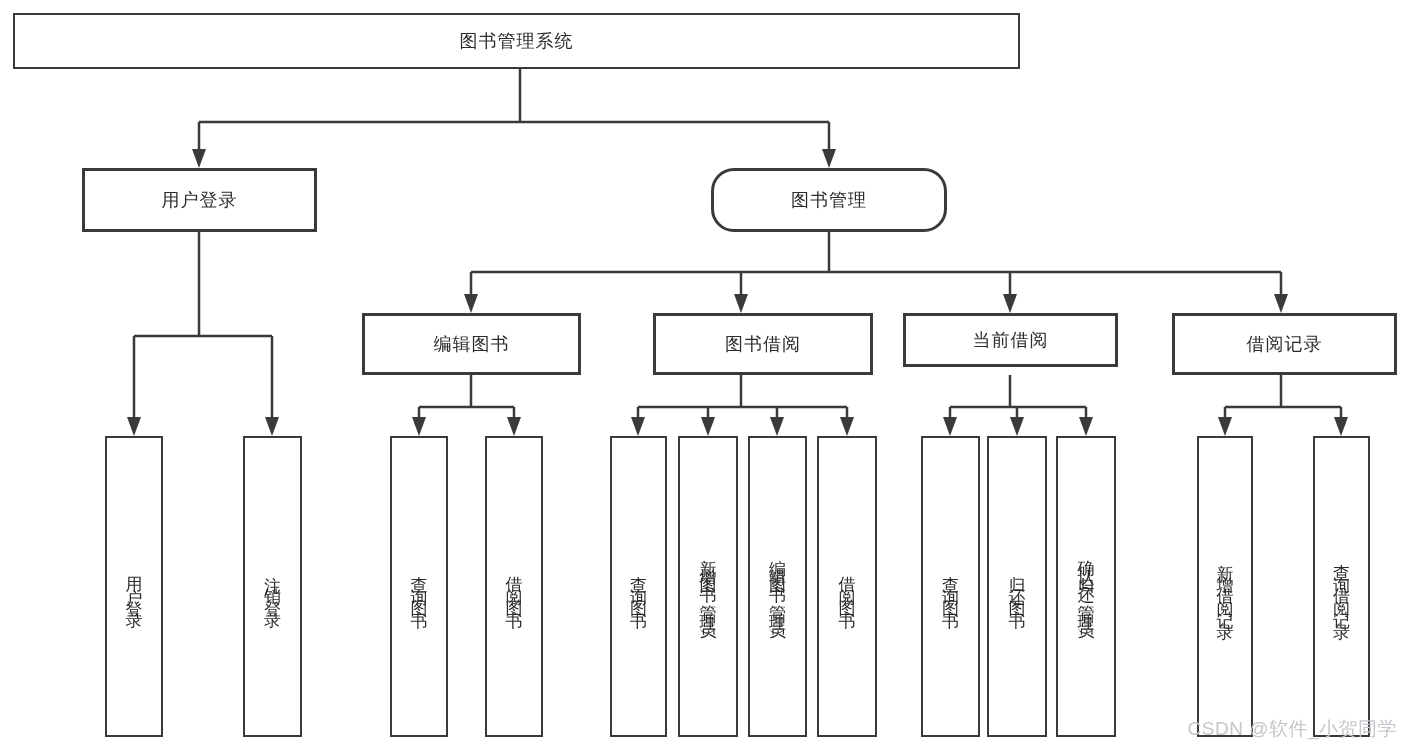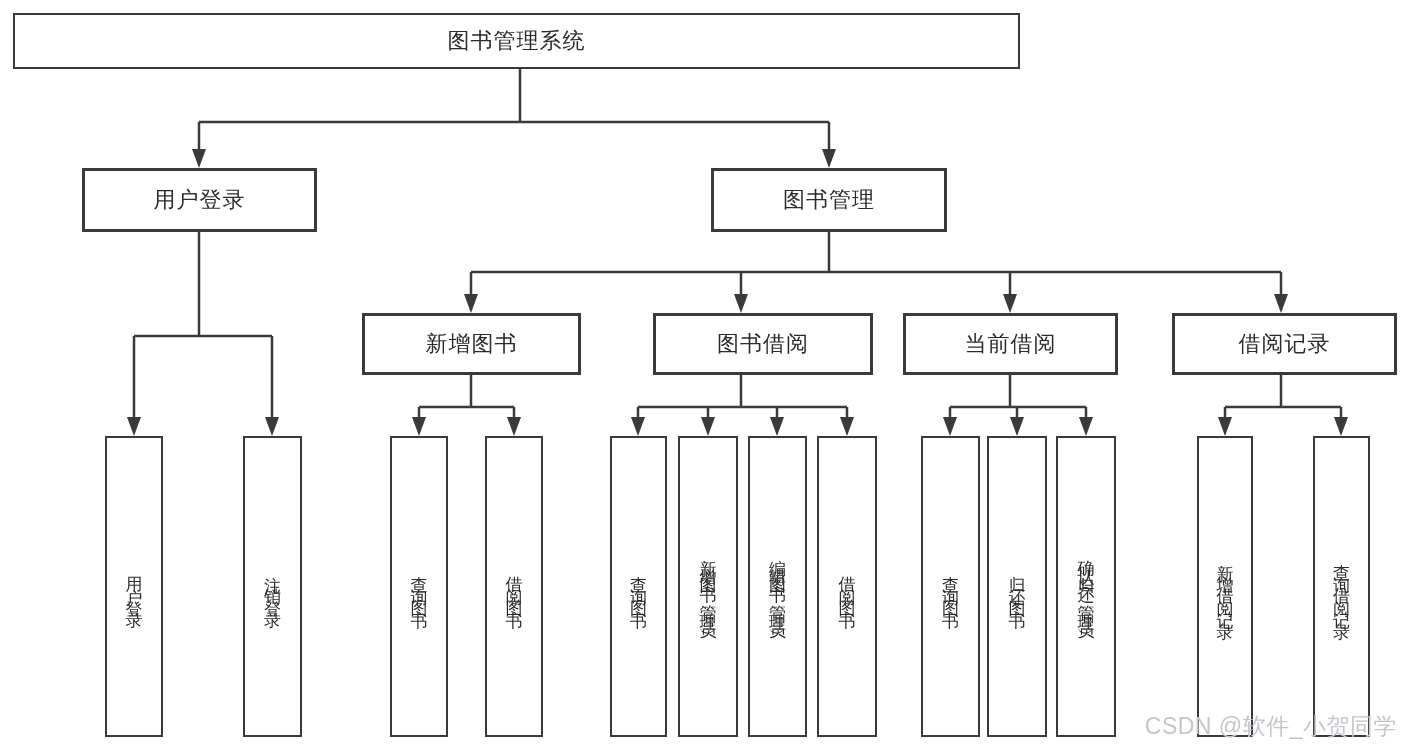--- a/index.html
+++ b/index.html
@@ -19,30 +19,30 @@
   }
   .box {
     position: absolute;
     box-sizing: border-box;
     background: #ffffff;
     border: 3px solid #3a3a3a;
     color: #2b2b2b;
     display: flex;
     align-items: center;
     justify-content: center;
-    font-size: 22px;
+    font-size: 18px;
     letter-spacing: 1px;
     z-index: 2;
   }
   .n-root { left: 13px; top: 13px; width: 1007px; height: 56px; border-width: 2.5px; }
   .n-l2a  { left: 82px;  top: 168px; width: 235px; height: 64px; }
-  .n-l2b  { left: 711px; top: 168px; width: 236px; height: 64px; }
+  .n-l2b  { left: 711px; top: 168px; width: 236px; height: 64px; border-radius: 23px; }
   .n-l3a  { left: 362px;  top: 313px; width: 219px; height: 62px; }
   .n-l3b  { left: 633px;  top: 313px; width: 220px; height: 62px; margin-left: 20px; }
-  .n-l3c  { left: 903px;  top: 313px; width: 215px; height: 62px; }
+  .n-l3c  { left: 903px;  top: 313px; width: 215px; height: 54px; }
   .n-l3d  { left: 1172px; top: 313px; width: 225px; height: 62px; text-align: center; }
   .vbox {
     top: 436px;
     height: 301px;
     writing-mode: vertical-rl;
     text-orientation: mixed;
     font-size: 17px;
     line-height: 1;
     letter-spacing: 12px;
     border-width: 2.5px;
@@ -57,21 +57,21 @@
   .n-g3d { left: 817px;  width: 60px; }
   .n-g4a { left: 921px;  width: 59px; }
   .n-g4b { left: 987px;  width: 60px; }
   .n-g4c { left: 1056px; width: 60px; letter-spacing: 9px; }
   .n-g5a { left: 1197px; width: 56px; }
   .n-g5b { left: 1313px; width: 57px; }
   .watermark {
     position: absolute;
     right: 8px;
     bottom: 5px;
-    font-size: 23px;
+    font-size: 19px;
     color: #c3c6ca;
     letter-spacing: 0.5px;
     z-index: 5;
     white-space: nowrap;
     text-align: right;
   }
 </style>
 </head>
 <body>
 
@@ -115,21 +115,21 @@
       <polygon points="1218,417 1232,417 1225,436"></polygon>
       <polygon points="1334,417 1348,417 1341,436"></polygon>
     </g>
   </svg>
 
   <div class="box n-root">图书管理系统</div>
 
   <div class="box n-l2a">用户登录</div>
   <div class="box n-l2b">图书管理</div>
 
-  <div class="box n-l3a">新增图书</div>
+  <div class="box n-l3a">编辑图书</div>
   <div class="box n-l3b">图书借阅</div>
   <div class="box n-l3c">当前借阅</div>
   <div class="box n-l3d">借阅记录</div>
 
   <div class="box vbox n-g1a">用户登录</div>
   <div class="box vbox n-g1b">注销登录</div>
 
   <div class="box vbox n-g2a">查询图书</div>
   <div class="box vbox n-g2b">借阅图书</div>
 

